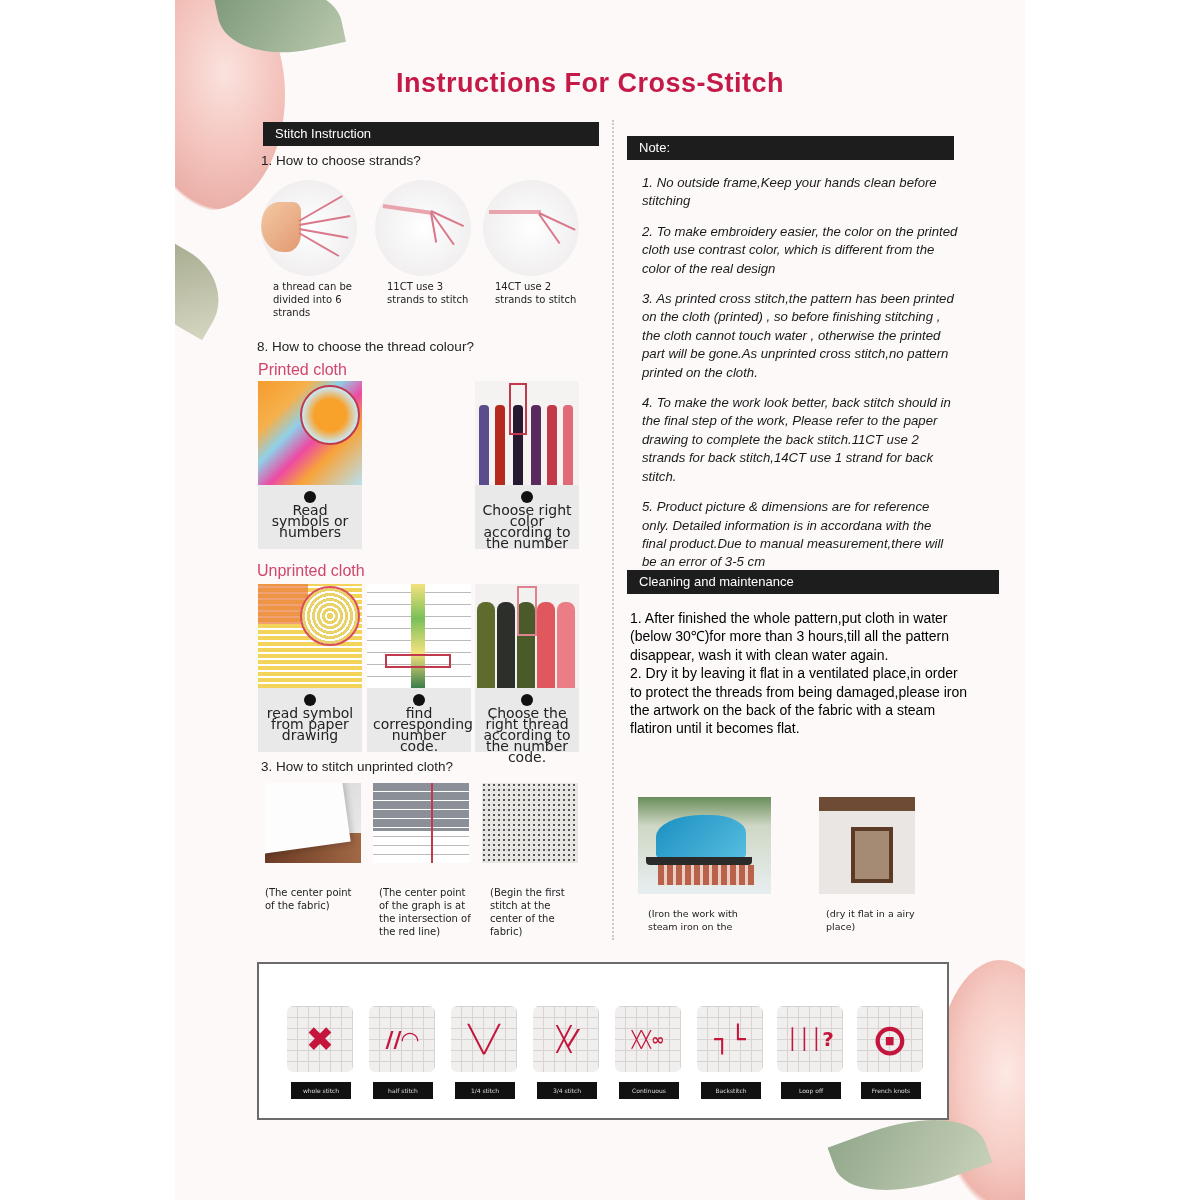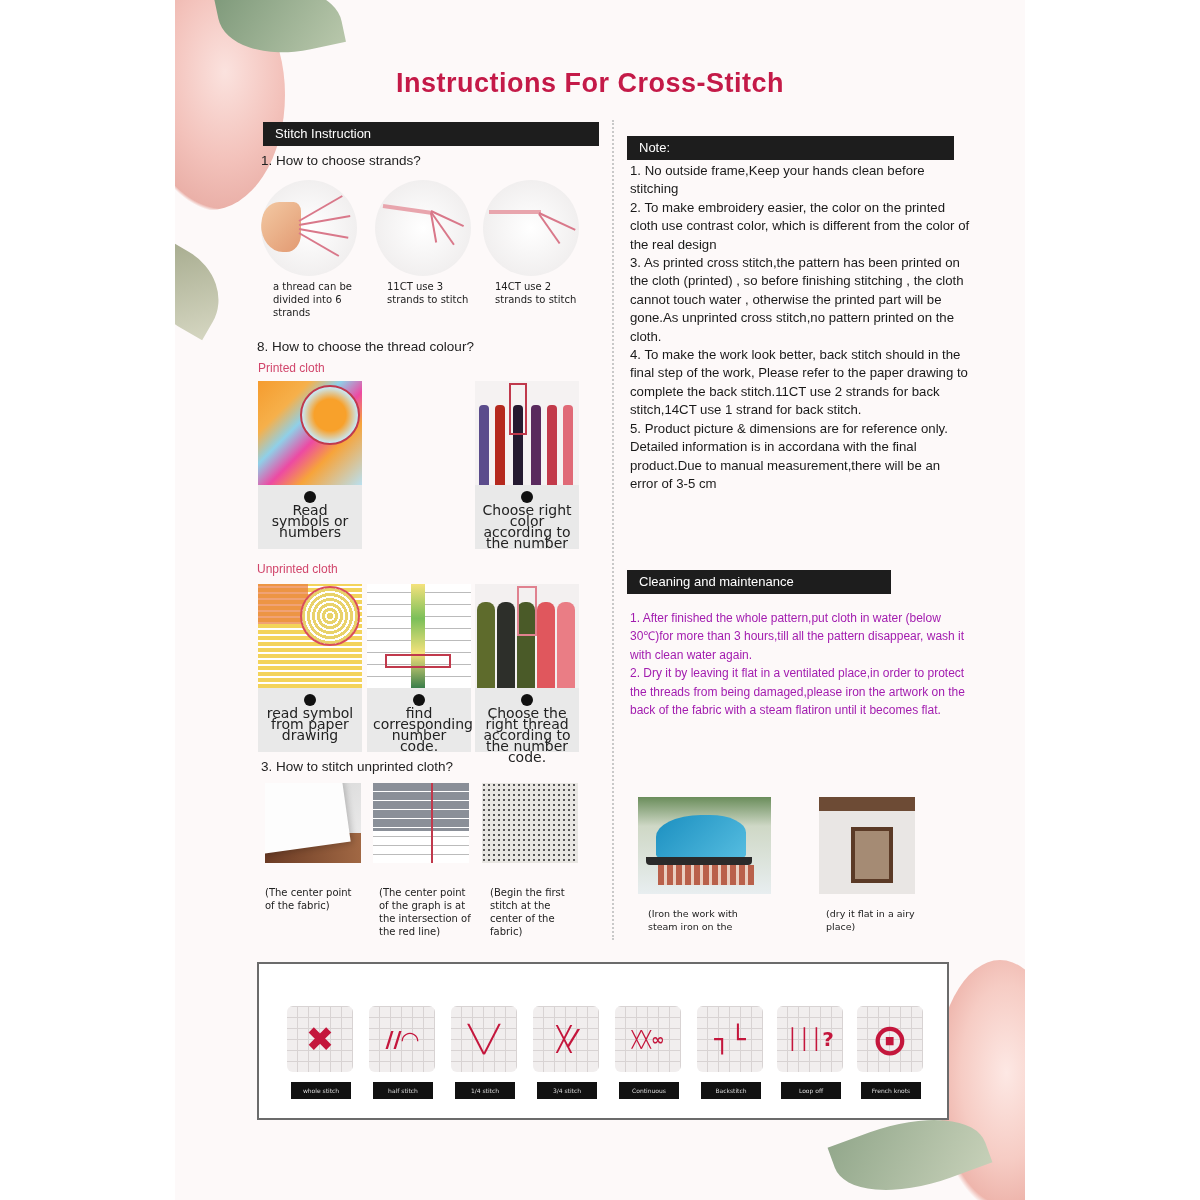--- a/index.html
+++ b/index.html
@@ -17,21 +17,21 @@
   .f-br { right: -40px; top: 960px; width: 130px; height: 250px; background: radial-gradient(ellipse at 55% 45%, #fde8e4 0%, #f6ccc4 45%, #eeb5ac 68%, rgba(253,249,249,0) 72%); }
   .leaf-br { left: 660px; top: 1120px; width: 150px; height: 70px; background: linear-gradient(135deg, #93a88c, #c6d0b8); transform: rotate(-20deg); }
 
   .title { position: absolute; left: 0; top: 68px; width: 830px; text-align: center; font-size: 27px; color: #c41a48; letter-spacing: 0.5px; font-family: "Liberation Sans", sans-serif; }
 
   .section-bar { position: absolute; height: 24px; background: #1d1d1d; color: #fff; font-size: 13px; line-height: 24px; padding-left: 12px; font-family: "Liberation Sans", sans-serif; }
 
   .divider { position: absolute; left: 437px; top: 120px; width: 0; height: 820px; border-left: 2px dotted #c9c9c9; }
 
   .q { position: absolute; font-size: 13.5px; color: #222; font-family: "Liberation Sans", sans-serif; }
-  .sub-red { position: absolute; font-size: 12px; color: #d1456b; font-family: "Liberation Sans", sans-serif; }
+  .sub-red { position: absolute; font-size: 16px; color: #d1456b; font-family: "Liberation Sans", sans-serif; }
 
   .strand { position: absolute; width: 100px; text-align: left; }
   .strand .circle { width: 96px; height: 96px; border-radius: 50%; background: radial-gradient(circle at 50% 50%, #ffffff 0%, #f1efef 70%, #e9e6e6 100%); position: relative; overflow: hidden; }
   .strand .circle .thread { position: absolute; height: 2px; background: #d9788a; transform-origin: left center; }
   .strand .circle .skein { position: absolute; left: 0; top: 22px; width: 40px; height: 50px; background: linear-gradient(135deg, #f3c9a3, #e29a72); border-radius: 50% 20% 40% 60%; }
   .strand .cap { font-size: 10px; line-height: 13px; margin-top: 4px; padding-left: 12px; color: #222; }
 
   .panel { position: absolute; width: 104px; height: 168px; background: #e9e9e9; }
   .panel .img { width: 104px; height: 104px; position: relative; overflow: hidden; }
   .panel .num { width: 12px; height: 12px; border-radius: 50%; background: #111; margin: 6px auto 2px; }
@@ -61,22 +61,22 @@
   .si-1::after { content: ""; position: absolute; left: 0; top: 0; width: 90px; height: 70px; background: #fdfdfd; transform: rotate(-8deg) translate(-8px, -6px); box-shadow: 2px 2px 6px rgba(0,0,0,.2); }
   .si-1::before { content: ""; position: absolute; right: 0; bottom: 0; width: 96px; height: 30px; background: linear-gradient(90deg, #6b3b24, #a16844); }
   .si-2 { background: repeating-linear-gradient(0deg, #8a8f98 0 8px, #fff 8px 9px), repeating-linear-gradient(90deg, #8a8f98 0 8px, #fff 8px 9px); }
   .si-2::before { content: ""; position: absolute; left: 0; top: 48px; width: 96px; height: 32px; background: repeating-linear-gradient(0deg, #fff 0 8px, #bbb 8px 9px); }
   .si-2::after { content: ""; position: absolute; left: 58px; top: 0; width: 2px; height: 80px; background: #c0394c; }
   .si-3 { background: repeating-radial-gradient(circle at 2px 2px, #555 0 1px, #e8e6e2 1px 4px); background-size: 5px 5px; }
 
   .care-cap { position: absolute; font-size: 10px; line-height: 13px; color: #222; }
 
   .note-text { position: absolute; left: 455px; top: 162px; width: 340px; font-size: 13.2px; line-height: 18.4px; color: #1a1a1a; font-family: "Liberation Sans", sans-serif; }
-  .note-text p { margin: 0; }
-  .clean-text { position: absolute; left: 455px; top: 609px; width: 340px; font-size: 12px; line-height: 18.4px; color: #a21caf; font-family: "Liberation Sans", sans-serif; }
+  .note-text p { margin: 12px; font-style: italic; }
+  .clean-text { position: absolute; left: 455px; top: 609px; width: 340px; font-size: 14px; line-height: 18.4px; color: #000000; font-family: "Liberation Sans", sans-serif; }
 
   .iron-img { position: absolute; left: 463px; top: 797px; width: 133px; height: 97px; background: linear-gradient(180deg, #6a8d5b 0%, #cfd8c6 30%, #e8eef0 100%); overflow: hidden; }
   .iron-img .body { position: absolute; left: 18px; top: 18px; width: 90px; height: 44px; background: linear-gradient(135deg, #1b8fc0, #56bde0); border-radius: 50% 40% 10% 10%; }
   .iron-img .plate { position: absolute; left: 8px; top: 60px; width: 106px; height: 8px; background: #2a2a2a; border-radius: 0 0 4px 4px; }
   .iron-img .cloth { position: absolute; left: 20px; top: 68px; width: 96px; height: 20px; background: repeating-linear-gradient(90deg, #b9614b 0 6px, #e9cfc1 6px 9px); }
   .frame-img { position: absolute; left: 644px; top: 797px; width: 96px; height: 97px; background: #e9e6e4; overflow: hidden; }
   .frame-img::before { content: ""; position: absolute; left: 0; top: 0; width: 96px; height: 14px; background: #6d4b35; }
   .frame-img::after { content: ""; position: absolute; left: 32px; top: 30px; width: 34px; height: 48px; border: 4px solid #5b3a26; background: #a58b74; }
 
   .embroid-box { position: absolute; left: 82px; top: 962px; width: 692px; height: 158px; border: 2px solid #6b6b6b; background: #fff; }
@@ -191,21 +191,21 @@
 
   <div class="section-bar" style="left:452px; top:123px; width:327px;margin-top:13px;">Note:</div>
   <div class="note-text">
     <p>1.  No outside frame,Keep your hands clean before stitching</p>
     <p>2.  To make embroidery easier,   the color on the printed cloth use contrast color, which is different from the color of the real design</p>
     <p>3.  As printed cross stitch,the pattern has been printed on the cloth (printed) , so before finishing stitching , the cloth cannot touch water , otherwise the printed part will be gone.As unprinted cross stitch,no pattern printed on the cloth.</p>
     <p>4.  To make the work look better, back stitch should in the final step of the work, Please refer to the paper drawing to complete the back stitch.11CT use 2 strands for back stitch,14CT use 1 strand for back stitch.</p>
     <p>5.  Product picture &amp; dimensions are for reference only. Detailed information is in accordana with the final product.Due to manual measurement,there will be an error of 3-5 cm</p>
   </div>
 
-  <div class="section-bar" style="left:452px; top:570px; width:264px;">Cleaning and maintenance</div>
+  <div class="section-bar" style="left:452px; top:570px; width:372px;">Cleaning and maintenance</div>
   <div class="clean-text">
     <p>1.  After finished the whole pattern,put cloth in water (below 30℃)for more than 3 hours,till all the pattern disappear, wash it with clean water again.</p>
     <p>2.  Dry it by leaving it flat in a ventilated place,in order to protect the threads from being damaged,please iron the artwork on the back of the fabric with a steam flatiron until it becomes flat.</p>
   </div>
 
   <div class="iron-img">
       <div class="body"></div>
       <div class="plate"></div>
       <div class="cloth"></div>
     </div>

